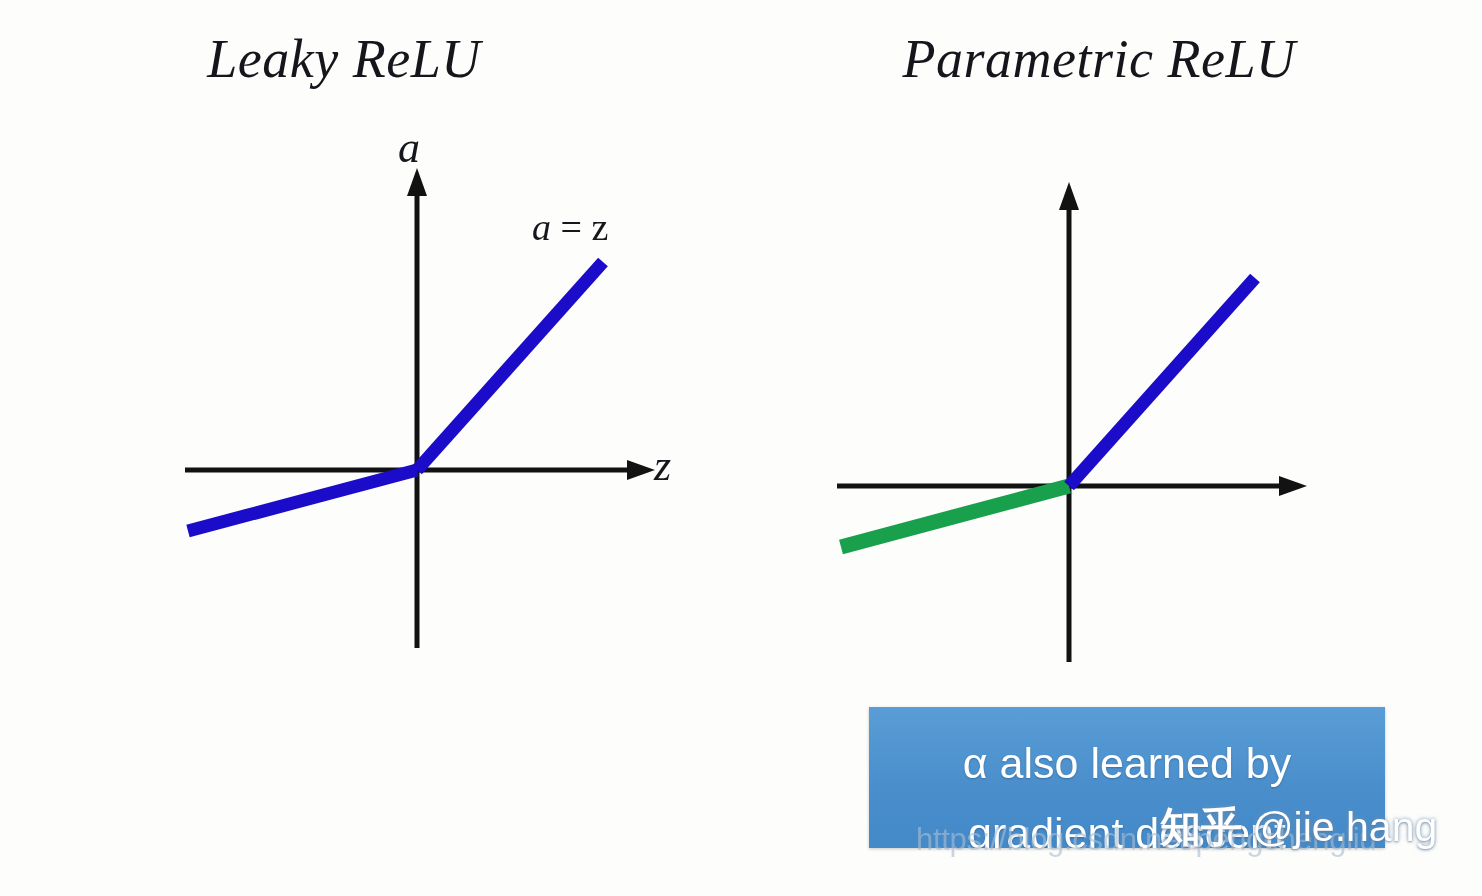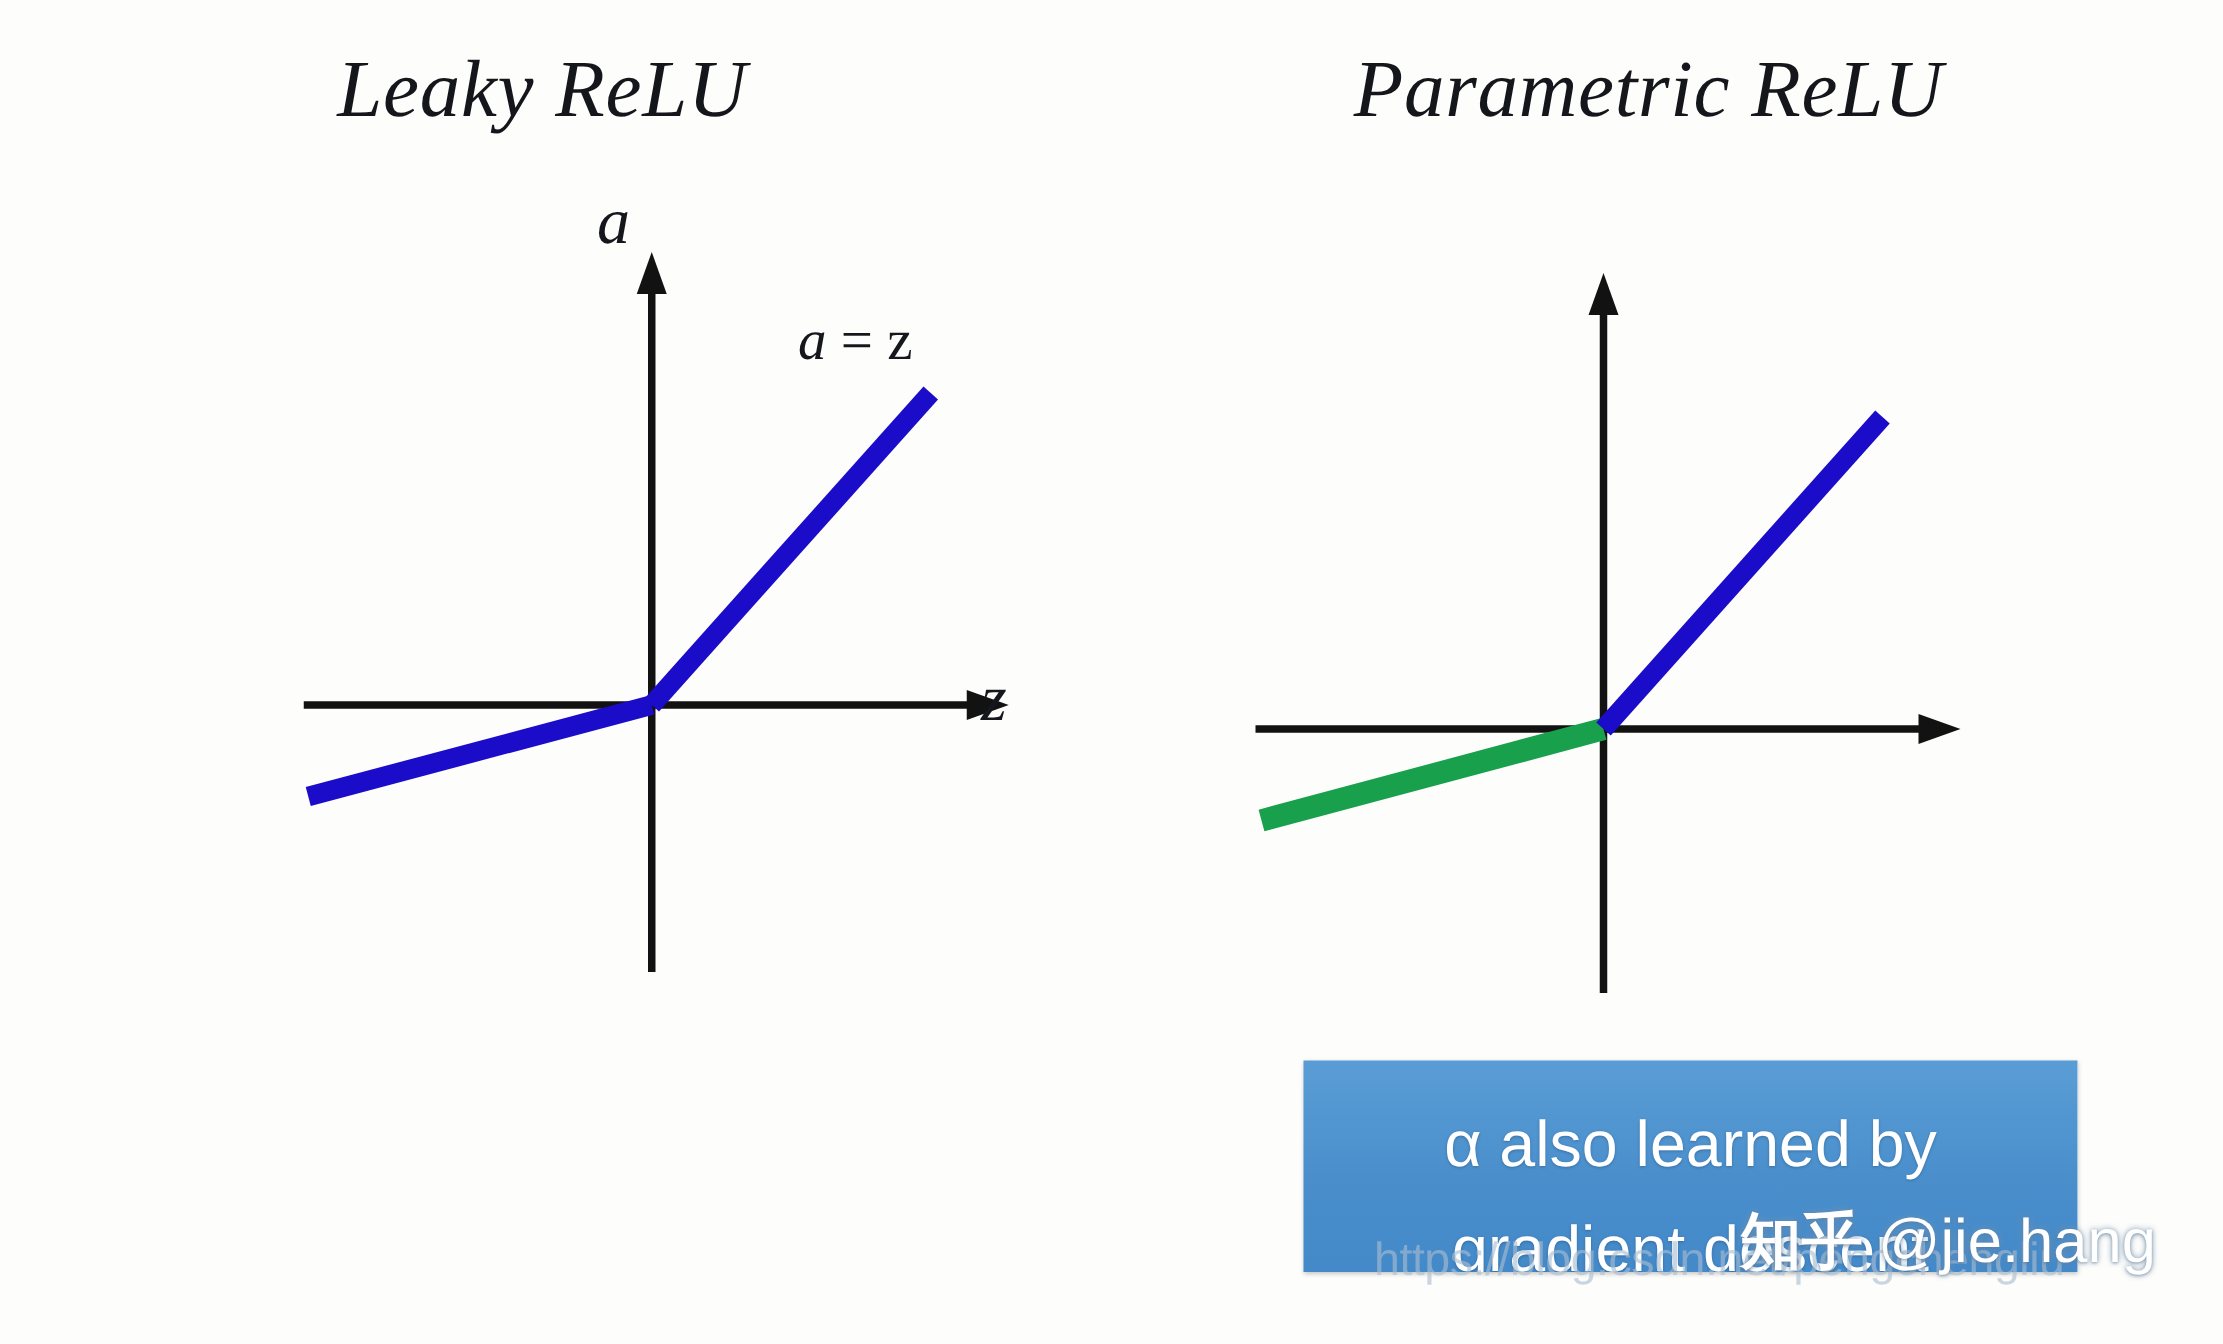--- a/index.html
+++ b/index.html
@@ -13,21 +13,21 @@
     position: relative;
     overflow: hidden;
     font-family: "Liberation Serif", serif;
     background: #fdfdfb;
   }
   .panel {
     position: absolute;
     top: 0;
     height: 896px;
   }
-  #panel-left  { left: 0;    width: 760px; padding-left: 35px; }
+  #panel-left  { left: 0;    width: 760px; }
   #panel-right { left: 716px; width: 722px; }
 
   .chart-title {
     position: absolute;
     top: 28px;
     width: 100%;
     text-align: center;
     font-family: "Liberation Serif", serif;
     font-style: italic;
     font-weight: 400;

